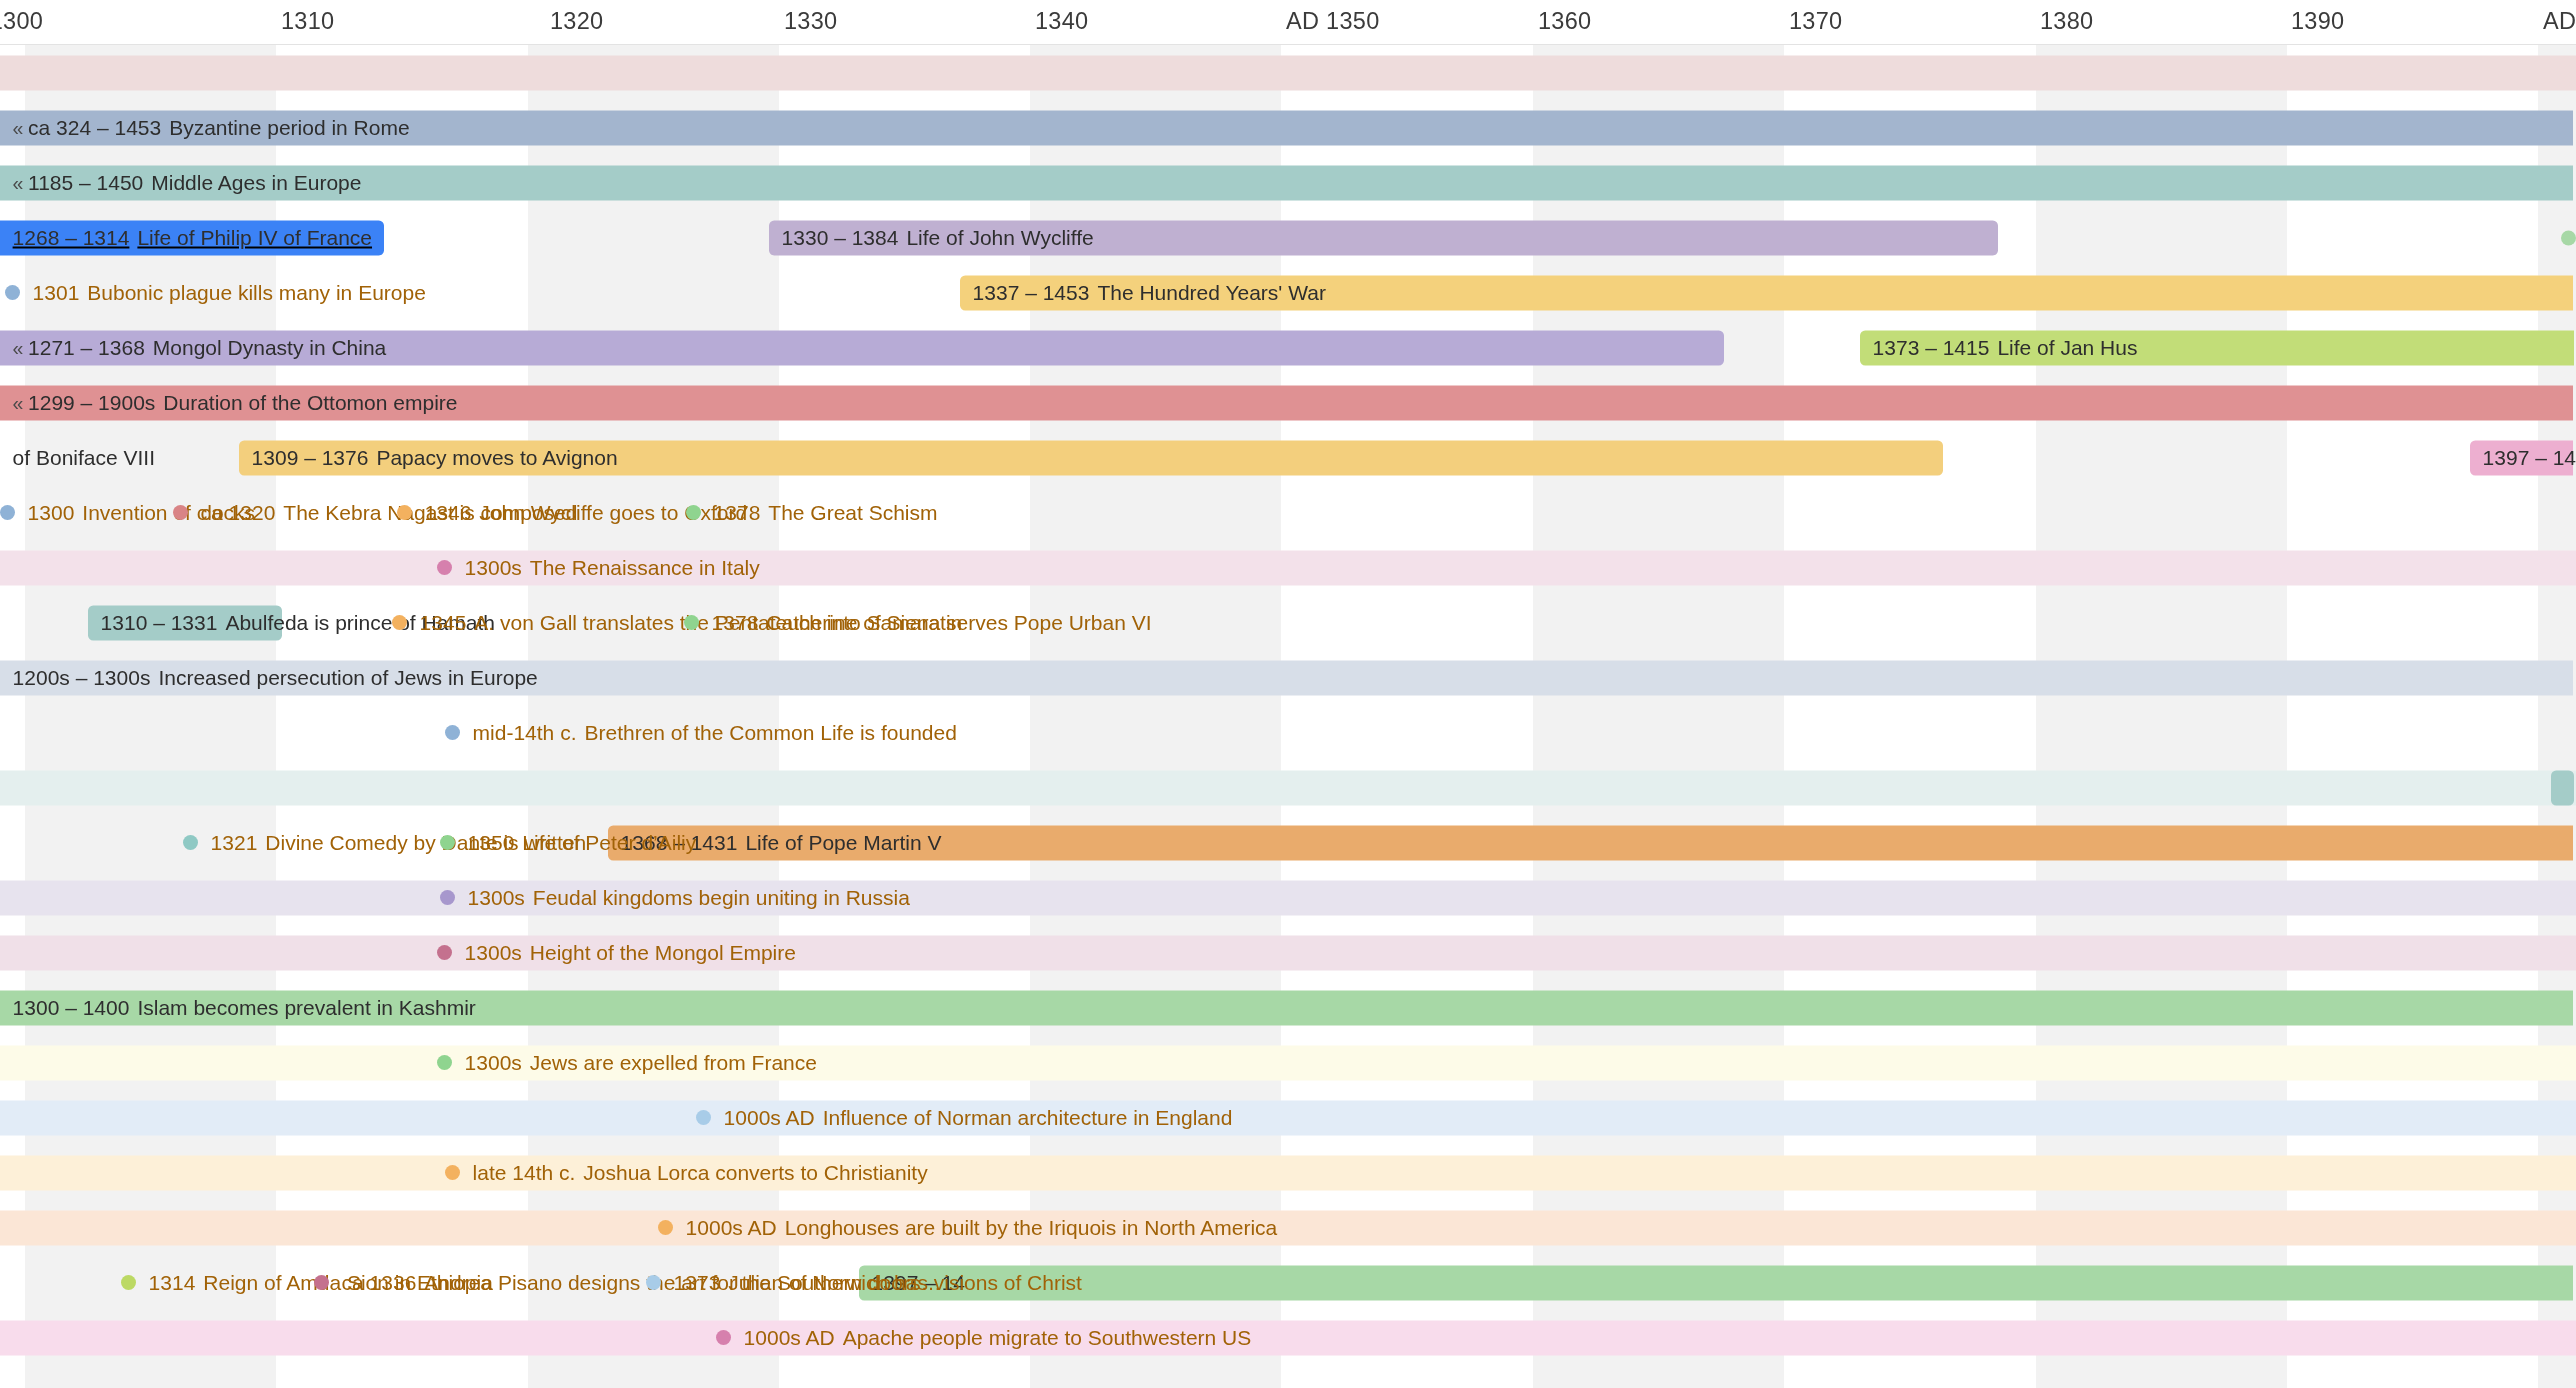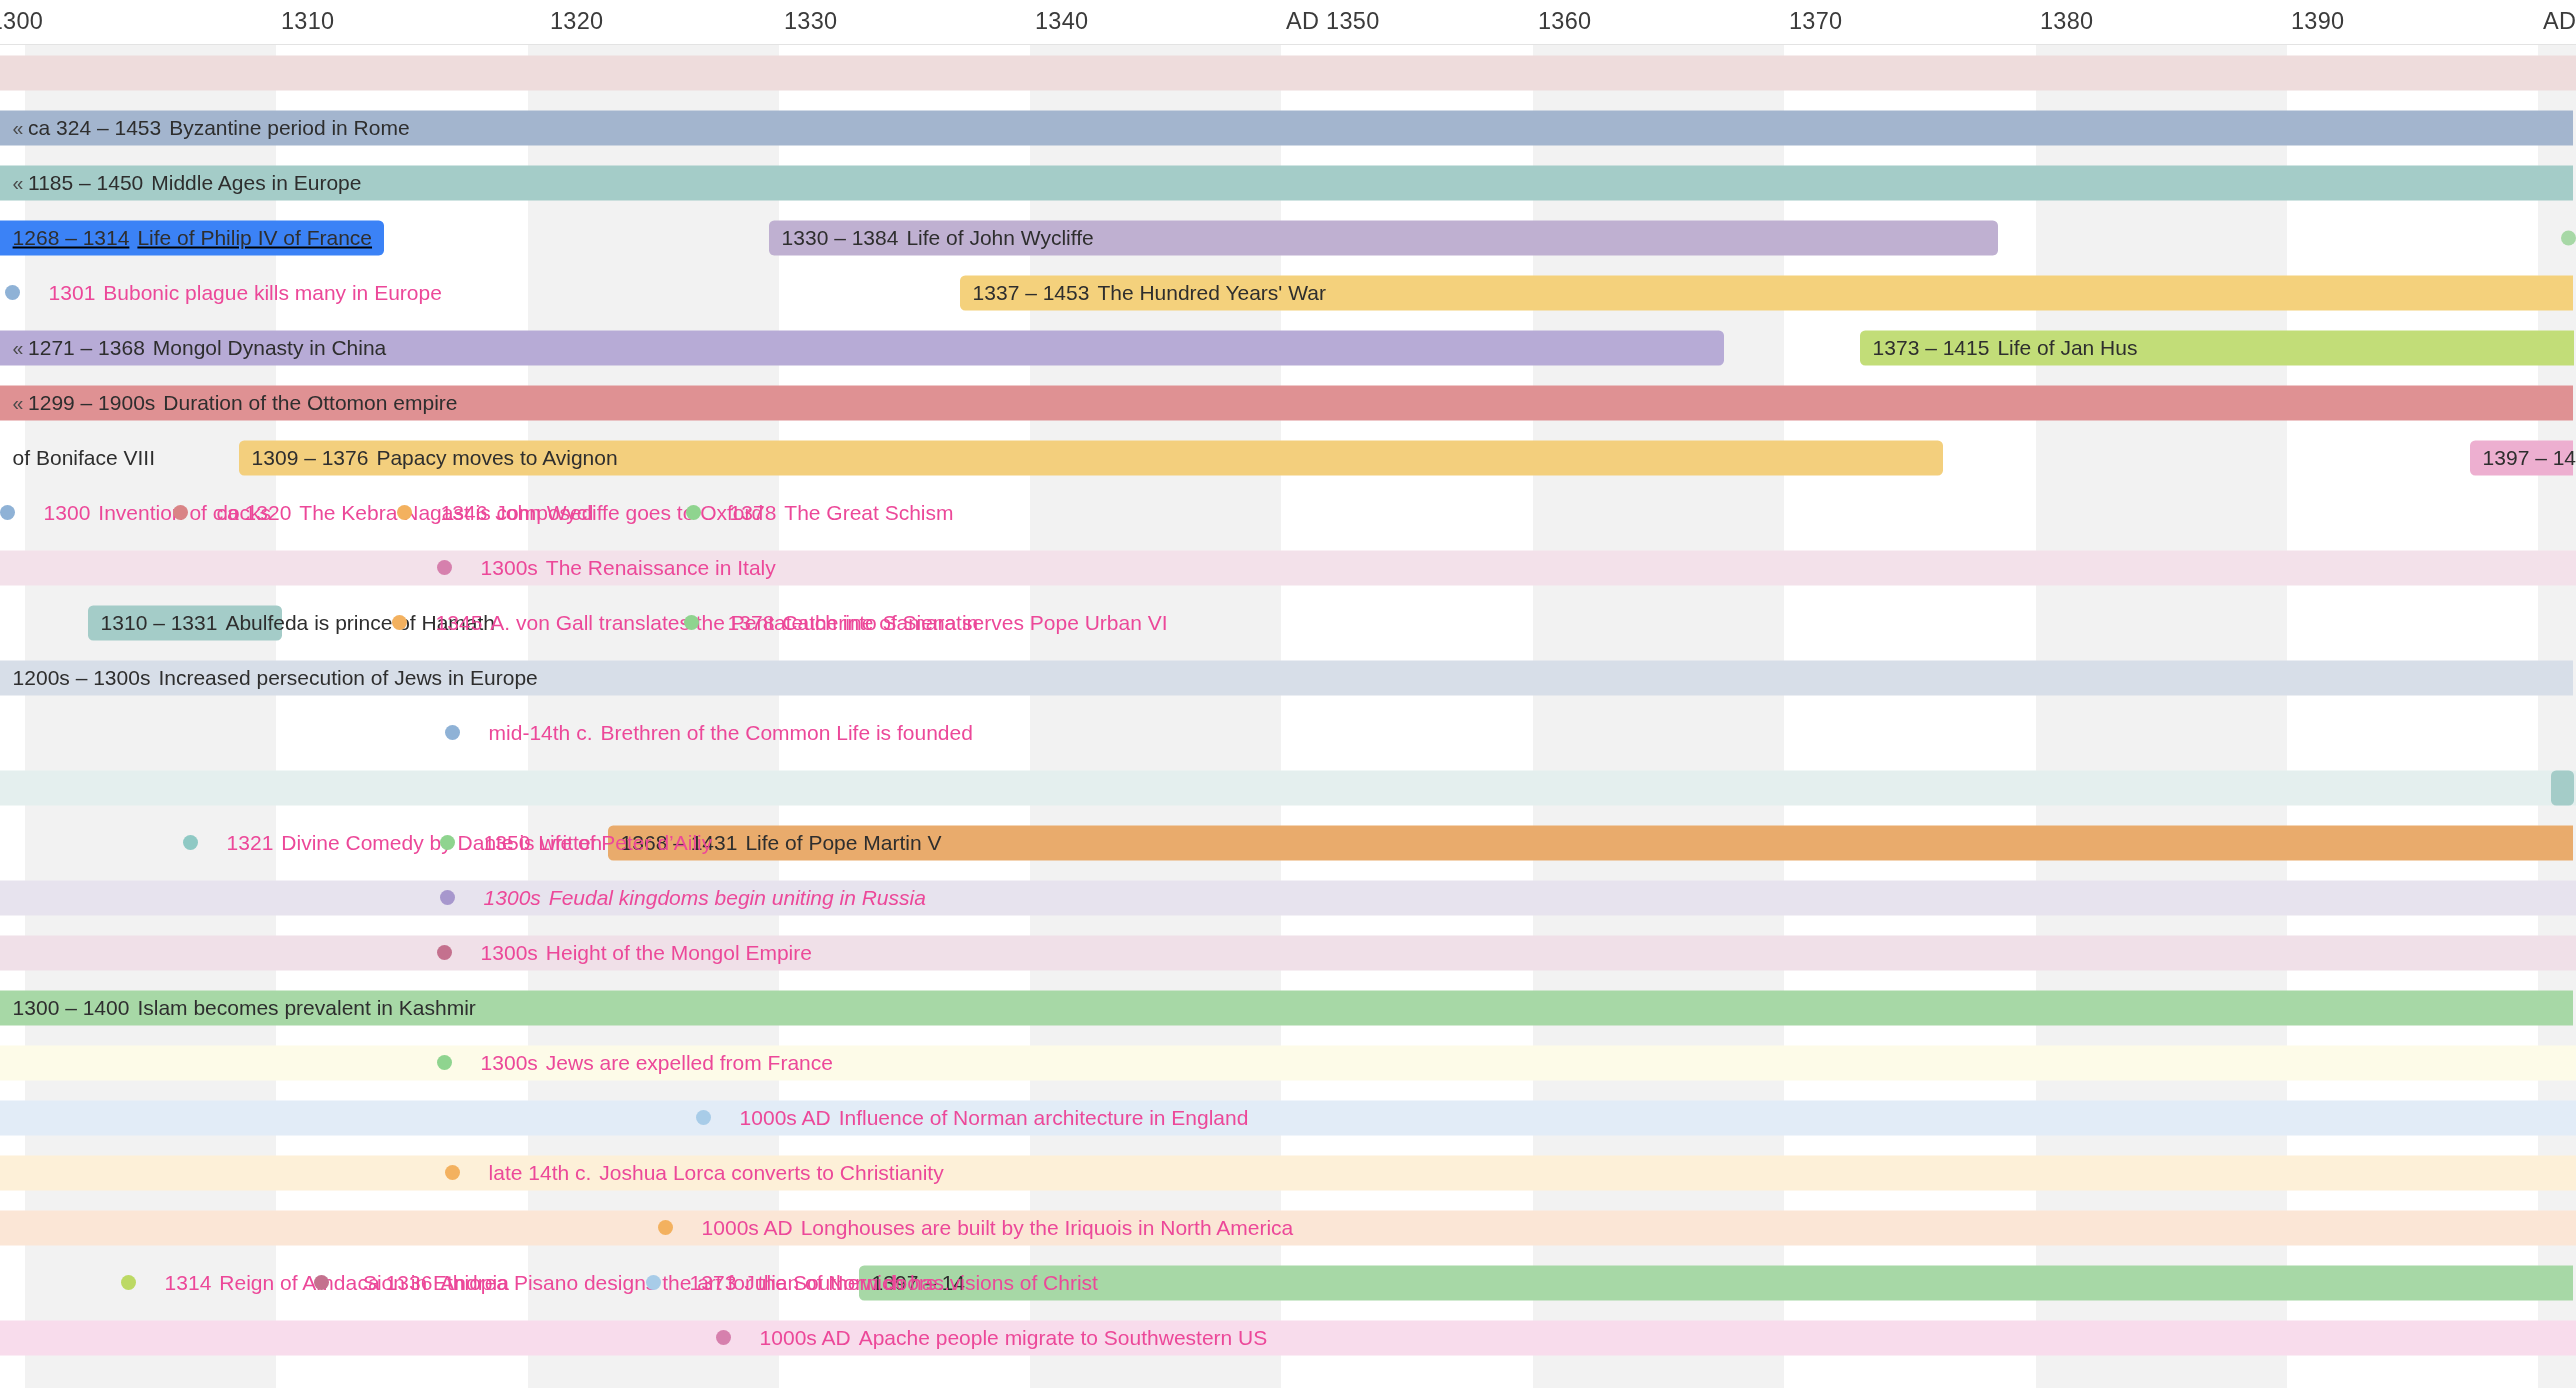--- a/index.html
+++ b/index.html
@@ -73,23 +73,22 @@
   .point {
     position: absolute; top: 50%; transform: translateY(-50%);
     display: flex; align-items: center; white-space: nowrap;
     z-index: 6;
   }
   .dot {
     width: 15px; height: 15px; border-radius: 50%;
     flex: 0 0 auto; margin-right: 12.6px;
   }
   .point-label {
-    font-size: 21px; color: #ec4899; white-space: nowrap;
+    font-size: 21px; color: #a16207; white-space: nowrap;
     font-family: "Liberation Sans", sans-serif;
-    margin-left: 16px;
   }
   .point-label .yr { margin-right: 8px; }
 </style>
 </head>
 <body>
 
 <div id="timeline">
 
   <div class="decade-bands">
       <div class="decade-band" style="left: 25px; width: 251px;"></div>
@@ -217,21 +216,21 @@
         <div class="point" style="left: 440px;">
           <span class="dot" style="background: rgb(143, 212, 143);"></span>
           <span class="point-label"><span class="yr">1350</span><span>Life of Peter d’Ailiy</span></span>
         </div>
         <div class="span flat-r" style="left: 608px; width: 1965px; background: rgb(233, 171, 108);">
           <span class="span-label"><span class="yr">1368 – 1431</span><span>Life of Pope Martin V</span></span>
         </div>
       </div>
       <div class="row" style="height: 55px;">
         <div class="row-tint" style="background: rgb(231, 227, 238);"></div>
-        <div class="point" style="left: 440px; font-style: italic;">
+        <div class="point" style="left: 440px;">
           <span class="dot" style="background: rgb(167, 151, 205);"></span>
           <span class="point-label"><span class="yr">1300s</span><span>Feudal kingdoms begin uniting in Russia</span></span>
         </div>
       </div>
       <div class="row" style="height: 55px;">
         <div class="row-tint" style="background: rgb(240, 224, 232);"></div>
         <div class="point" style="left: 437px;">
           <span class="dot" style="background: rgb(196, 113, 142);"></span>
           <span class="point-label"><span class="yr">1300s</span><span>Height of the Mongol Empire</span></span>
         </div>

